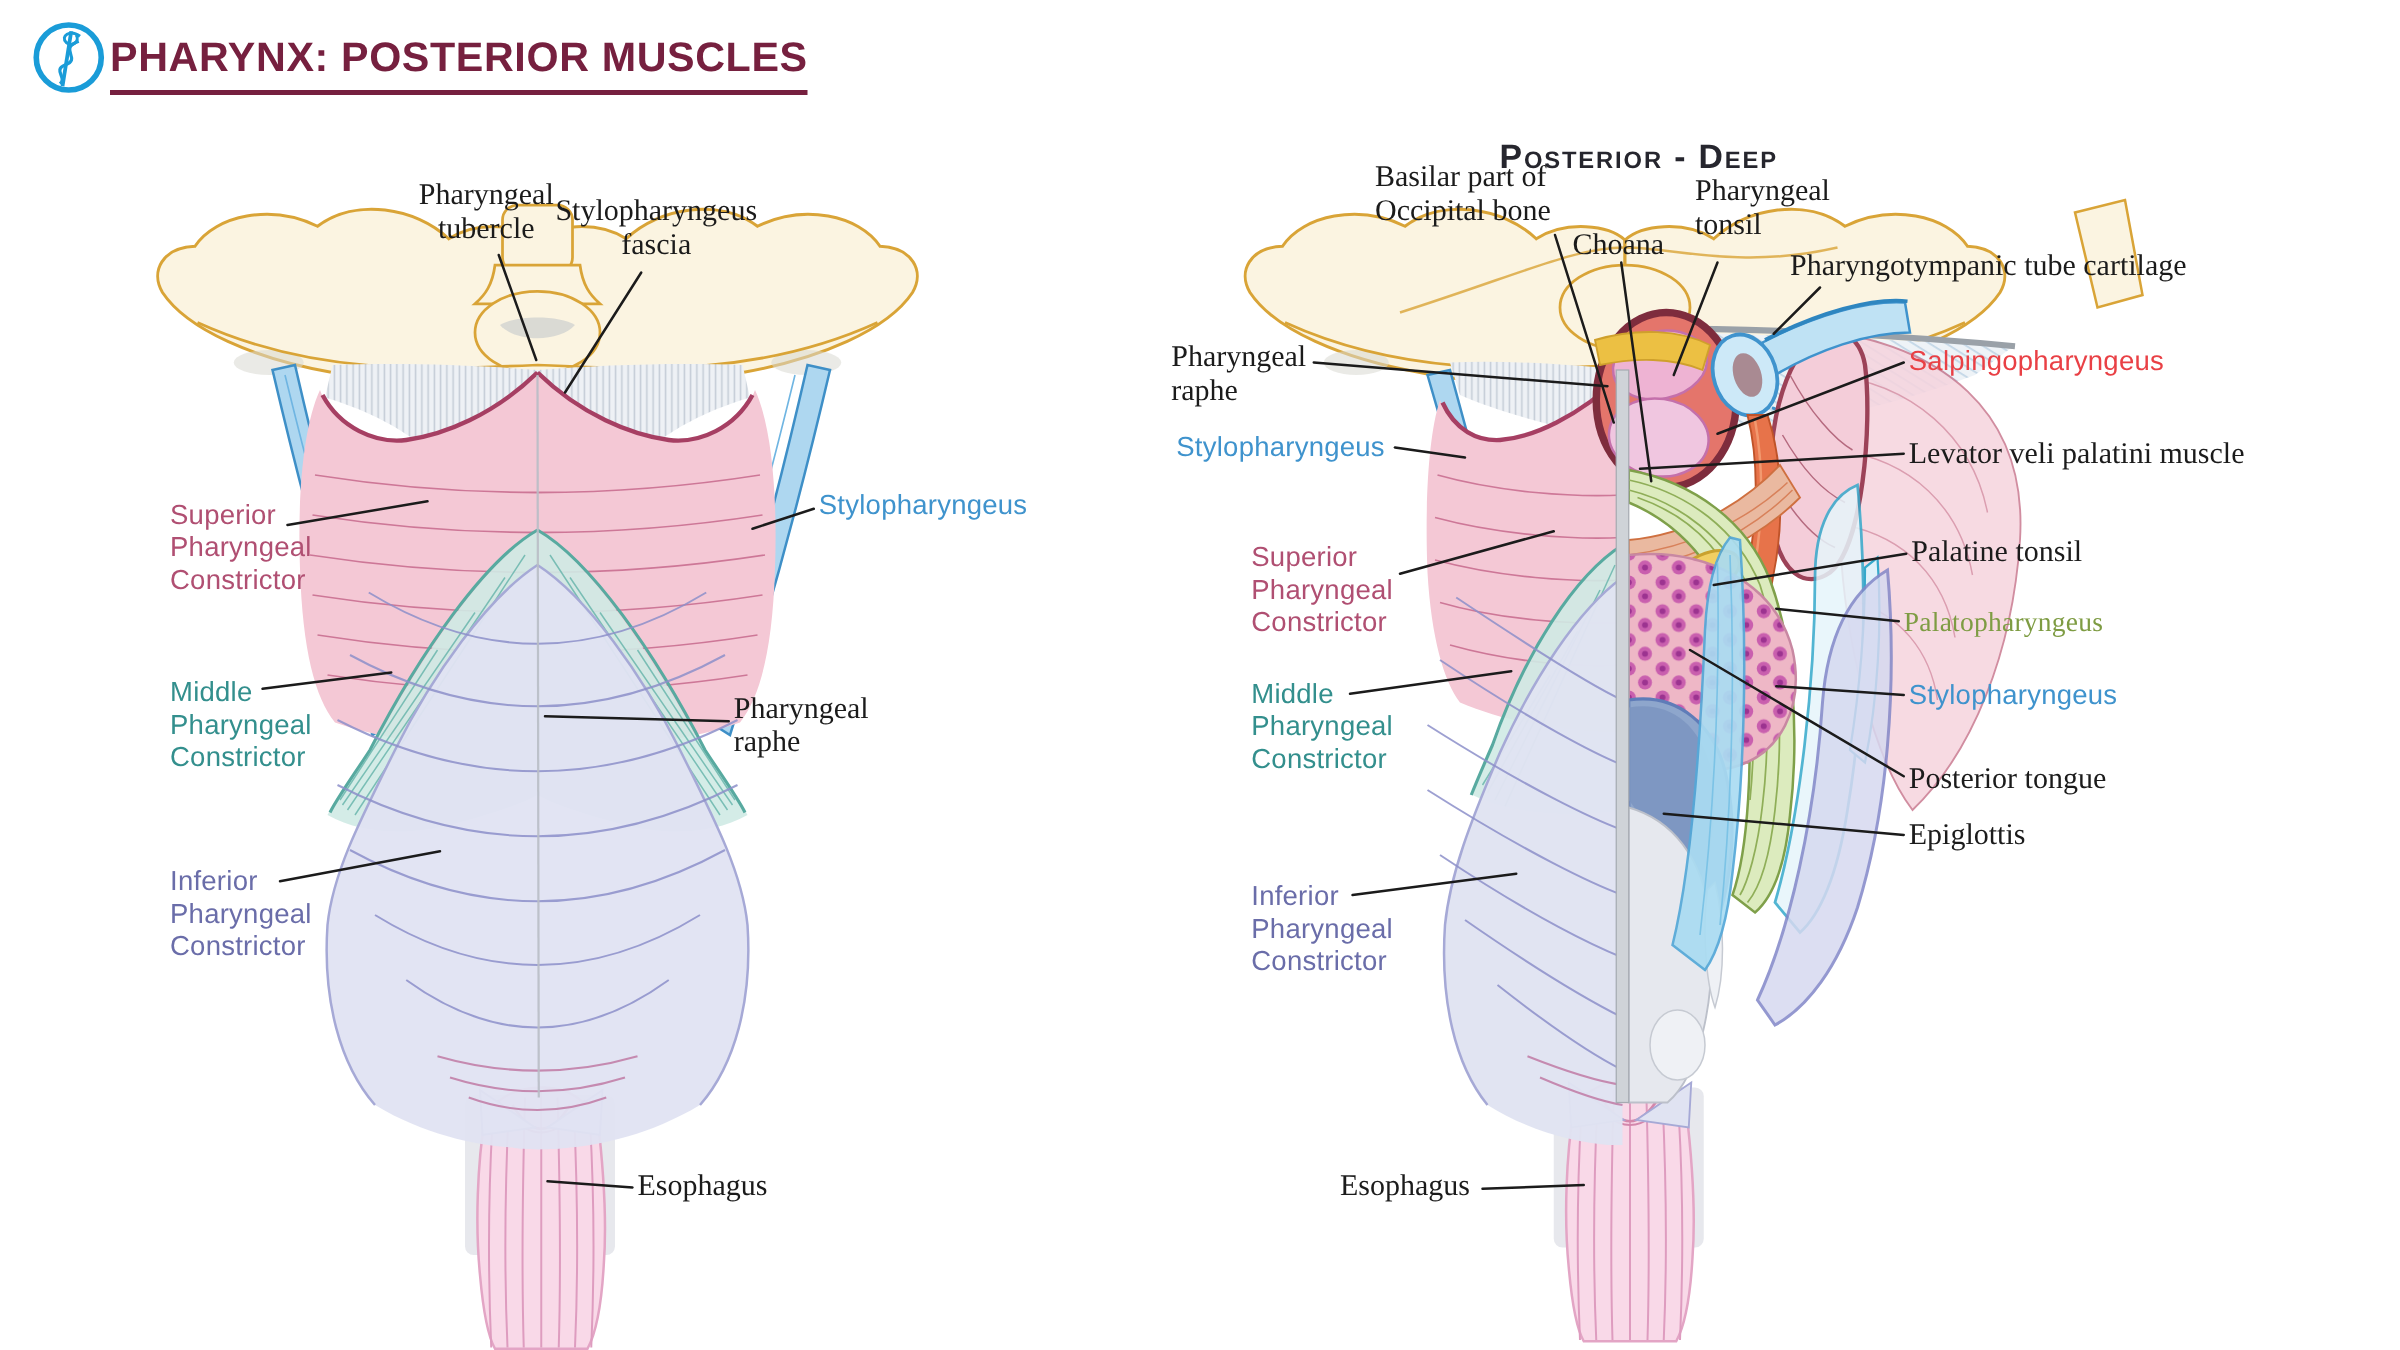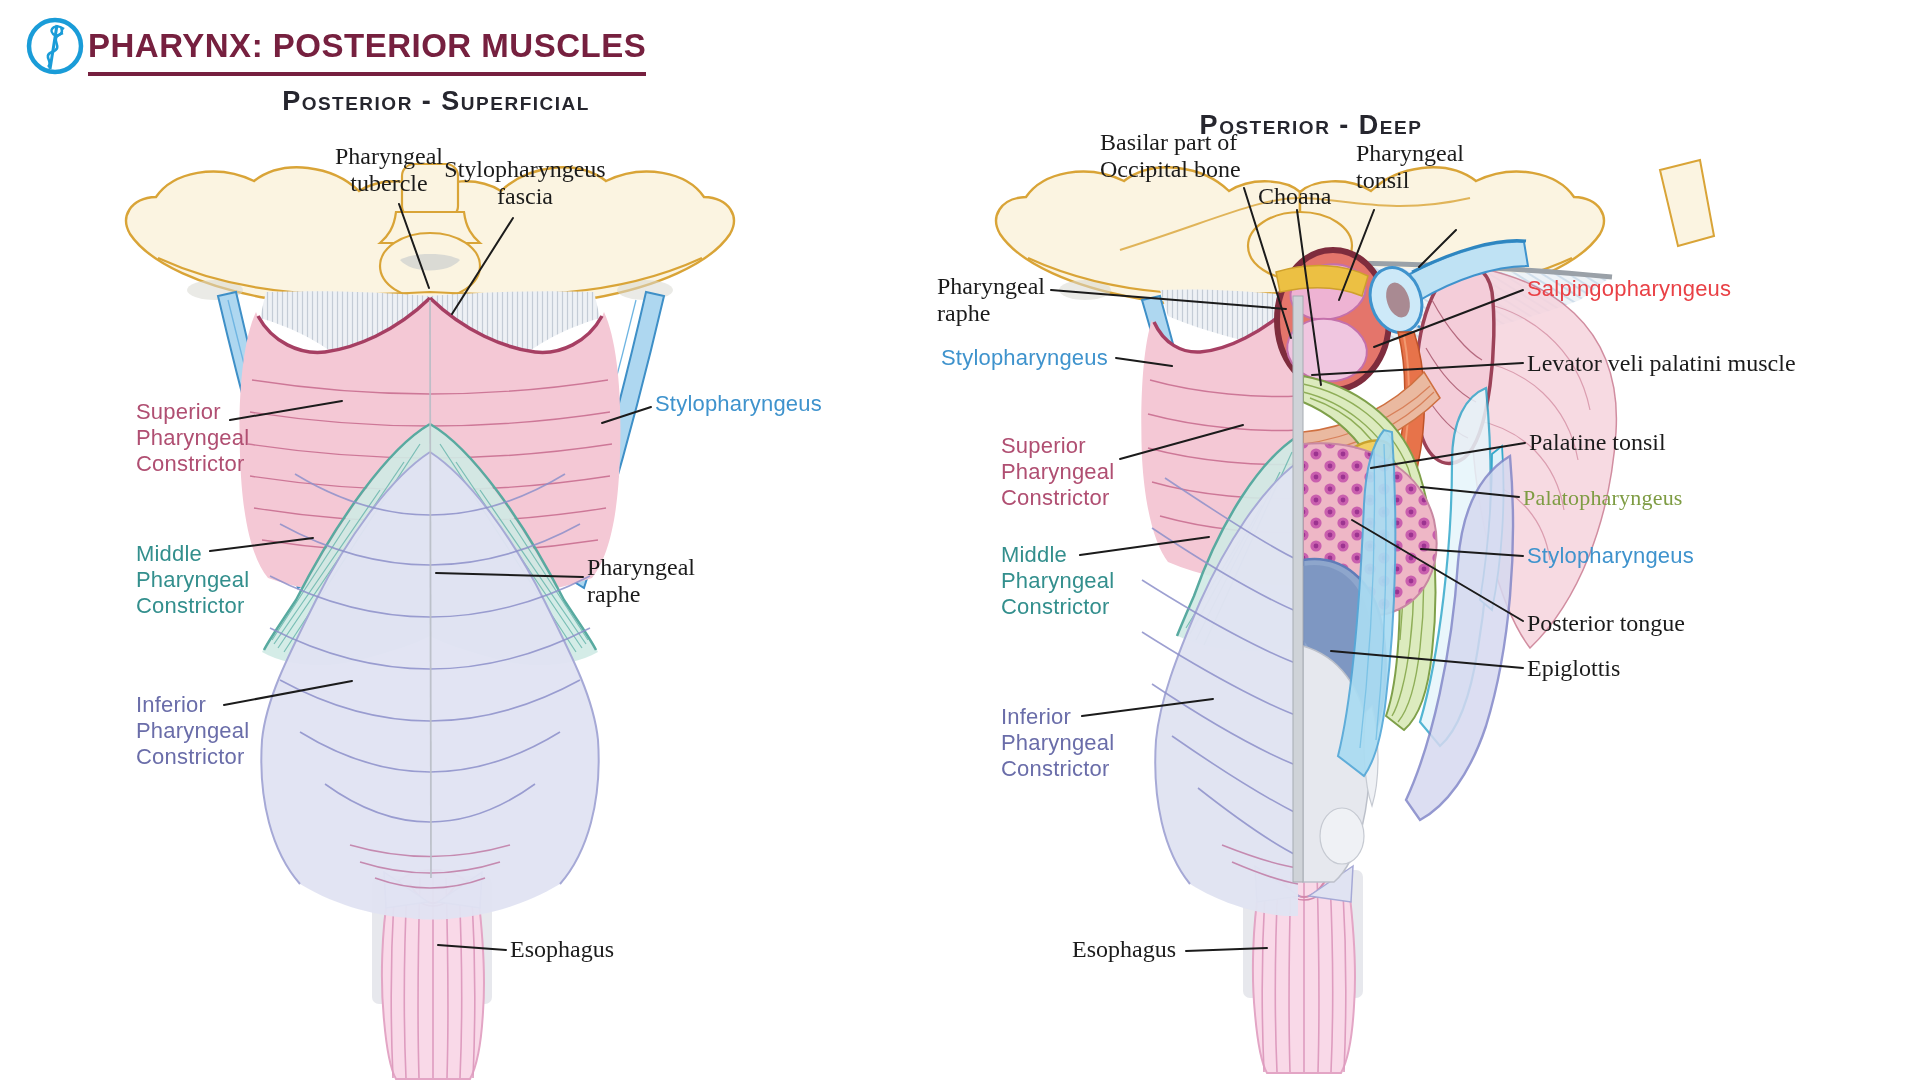--- a/index.html
+++ b/index.html
@@ -336,21 +336,20 @@
 </svg>
 
 <svg width="62" height="62" style="position:absolute;left:24px;top:15px;" viewBox="0 0 62 62">
   <circle cx="31" cy="31" r="26" fill="none" stroke="#1a9cd8" stroke-width="4.5"></circle>
   <path d="M 33,10 L 26,54" stroke="#1a9cd8" stroke-width="3" fill="none"></path>
   <path d="M 40,14 C 32,8 24,14 29,19 C 34,23 40,18 37,13" stroke="#1a9cd8" stroke-width="2.4" fill="none"></path>
   <path d="M 39,18 C 22,24 42,32 28,37 C 18,41 30,47 24,52" stroke="#1a9cd8" stroke-width="2.6" fill="none"></path>
 </svg>
 <div class="app-title" style="color: rgb(118, 32, 63);">PHARYNX: POSTERIOR MUSCLES</div>
 
-<div class="panel-heading" style="left:436px;top:86px;">Posterior - Superficial</div>
 <div class="panel-heading" style="left:1311px;top:86px;margin-top:24px;">Posterior - Deep</div>
 
 <div class="lbl serif ctr" style="left: 389px; top: 143px; color: rgb(27, 27, 27);">Pharyngeal
 tubercle</div>
 <div class="lbl serif ctr" style="left: 525px; top: 156px; color: rgb(27, 27, 27);">Stylopharyngeus
 fascia</div>
 <div class="lbl sans" style="left: 136px; top: 399px; color: rgb(176, 79, 114);">Superior
 Pharyngeal
 Constrictor</div>
 <div class="lbl sans" style="left: 655px; top: 391px; color: rgb(63, 147, 205);">Stylopharyngeus</div>
@@ -362,20 +361,21 @@
 <div class="lbl sans" style="left: 136px; top: 692px; color: rgb(106, 109, 169);">Inferior
 Pharyngeal
 Constrictor</div>
 <div class="lbl serif" style="left: 510px; top: 936px; color: rgb(27, 27, 27);">Esophagus</div>
 
 <div class="lbl serif" style="left: 1100px; top: 129px; color: rgb(27, 27, 27);">Basilar part of
 Occipital bone</div>
 <div class="lbl serif" style="left: 1258px; top: 183px; color: rgb(27, 27, 27);">Choana</div>
 <div class="lbl serif" style="left: 1356px; top: 140px; color: rgb(27, 27, 27);">Pharyngeal
 tonsil</div>
+<div class="lbl serif" style="left: 1432px; top: 200px; color: rgb(27, 27, 27);">Pharyngotympanic tube cartilage</div>
 <div class="lbl serif" style="left: 937px; top: 273px; color: rgb(27, 27, 27);">Pharyngeal
 raphe</div>
 <div class="lbl sans" style="left: 1527px; top: 276px; color: rgb(233, 64, 69);">Salpingopharyngeus</div>
 <div class="lbl sans" style="left: 941px; top: 345px; color: rgb(63, 147, 205);">Stylopharyngeus</div>
 <div class="lbl serif" style="left: 1527px; top: 350px; color: rgb(27, 27, 27);">Levator veli palatini muscle</div>
 <div class="lbl sans" style="left: 1001px; top: 433px; color: rgb(176, 79, 114);">Superior
 Pharyngeal
 Constrictor</div>
 <div class="lbl serif" style="left: 1529px; top: 429px; color: rgb(27, 27, 27);">Palatine tonsil</div>
 <div class="lbl sans" style="left: 1523px; top: 485px; color: rgb(126, 156, 67); font-family: Liberation Serif, serif;">Palatopharyngeus</div>

